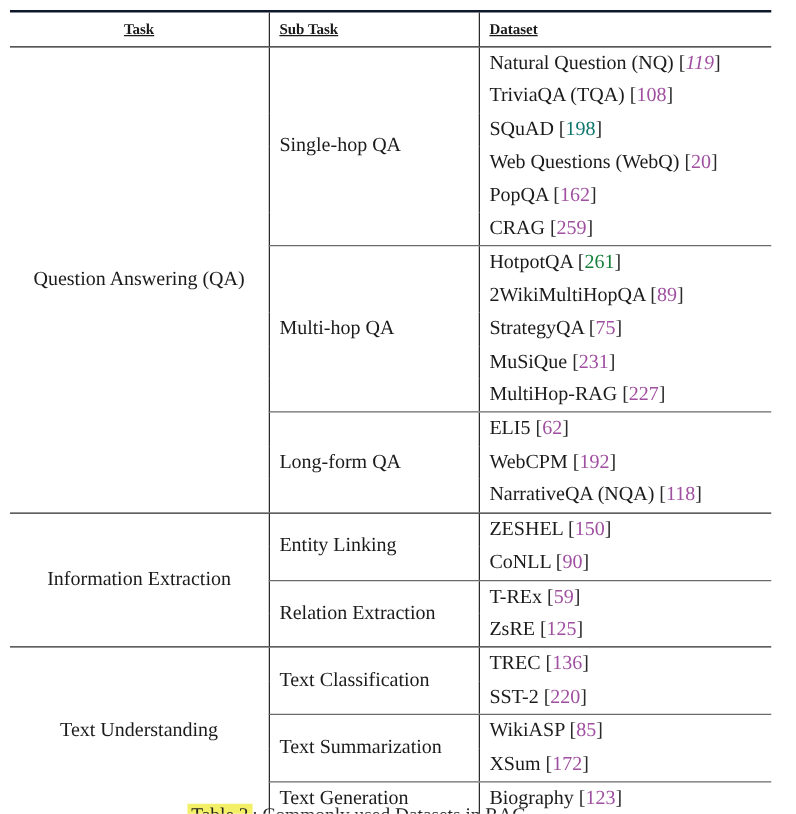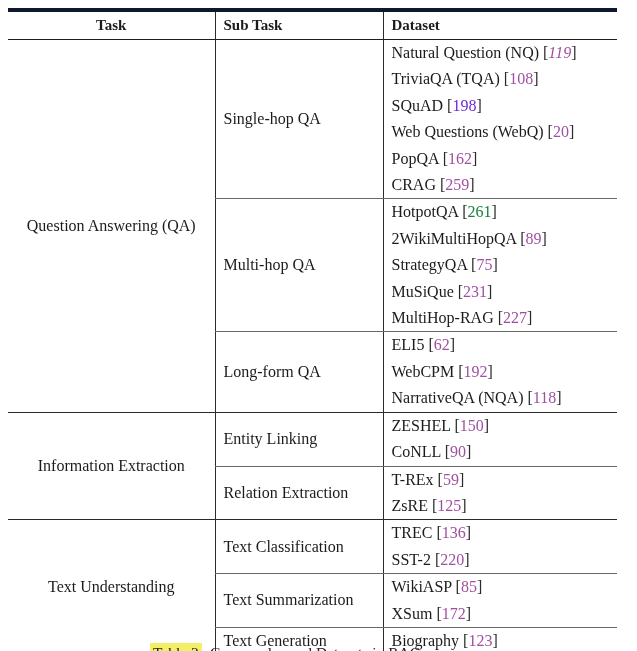--- a/index.html
+++ b/index.html
@@ -26,26 +26,27 @@
     border-collapse: collapse;
     table-layout: fixed;
     font-size: 16px;
   }
   col.c-task { width: 207px; }
   col.c-sub  { width: 168px; }
   col.c-data { width: 234px; }
 
   .tbl th {
     font-weight: bold;
-    font-size: 15px;
+    font-size: 12px;
     height: 27px;
-    border-top: 4px solid #0f172a;
+    border-top: 2px solid #0f172a;
     border-bottom: 1.8px solid #1f1f1f;
     padding: 0;
     vertical-align: middle;
+    text-decoration: underline;
   }
   th.col-task { text-align: center; }
   th.col-sub, th.col-data { text-align: left; padding-left: 8px; }
 
   th.col-sub, th.col-data,
   td.cell-sub, td.cell-data { border-left: 1.2px solid #2b2b2b; }
 
   .tbl td {
     padding: 0;
     vertical-align: middle;
@@ -110,21 +111,21 @@
     <tbody>
         <tr>
           <td class="cell-task rb-major" rowspan="14">Question Answering (QA)</td>
           <td class="cell-sub rb-minor" rowspan="6">Single-hop QA</td>
           <td class="cell-data"><span>Natural Question (NQ)</span> <span class="bracket">[</span><span class="cite" style="color: rgb(160, 80, 160); font-style: italic;">119</span><span class="bracket">]</span></td>
         </tr>
         <tr>
           <td class="cell-data"><span>TriviaQA (TQA)</span> <span class="bracket">[</span><span class="cite" style="color: rgb(160, 80, 160);">108</span><span class="bracket">]</span></td>
         </tr>
         <tr>
-          <td class="cell-data"><span>SQuAD</span> <span class="bracket">[</span><span class="cite" style="color: #6d28d9;">198</span><span class="bracket">]</span></td>
+          <td class="cell-data"><span>SQuAD</span> <span class="bracket">[</span><span class="cite" style="color: #0f766e;">198</span><span class="bracket">]</span></td>
         </tr>
         <tr>
           <td class="cell-data"><span>Web Questions (WebQ)</span> <span class="bracket">[</span><span class="cite" style="color: rgb(160, 80, 160);">20</span><span class="bracket">]</span></td>
         </tr>
         <tr>
           <td class="cell-data"><span>PopQA</span> <span class="bracket">[</span><span class="cite" style="color: rgb(160, 80, 160);">162</span><span class="bracket">]</span></td>
         </tr>
         <tr>
           <td class="cell-data rb-minor"><span>CRAG</span> <span class="bracket">[</span><span class="cite" style="color: rgb(160, 80, 160);">259</span><span class="bracket">]</span></td>
         </tr>

